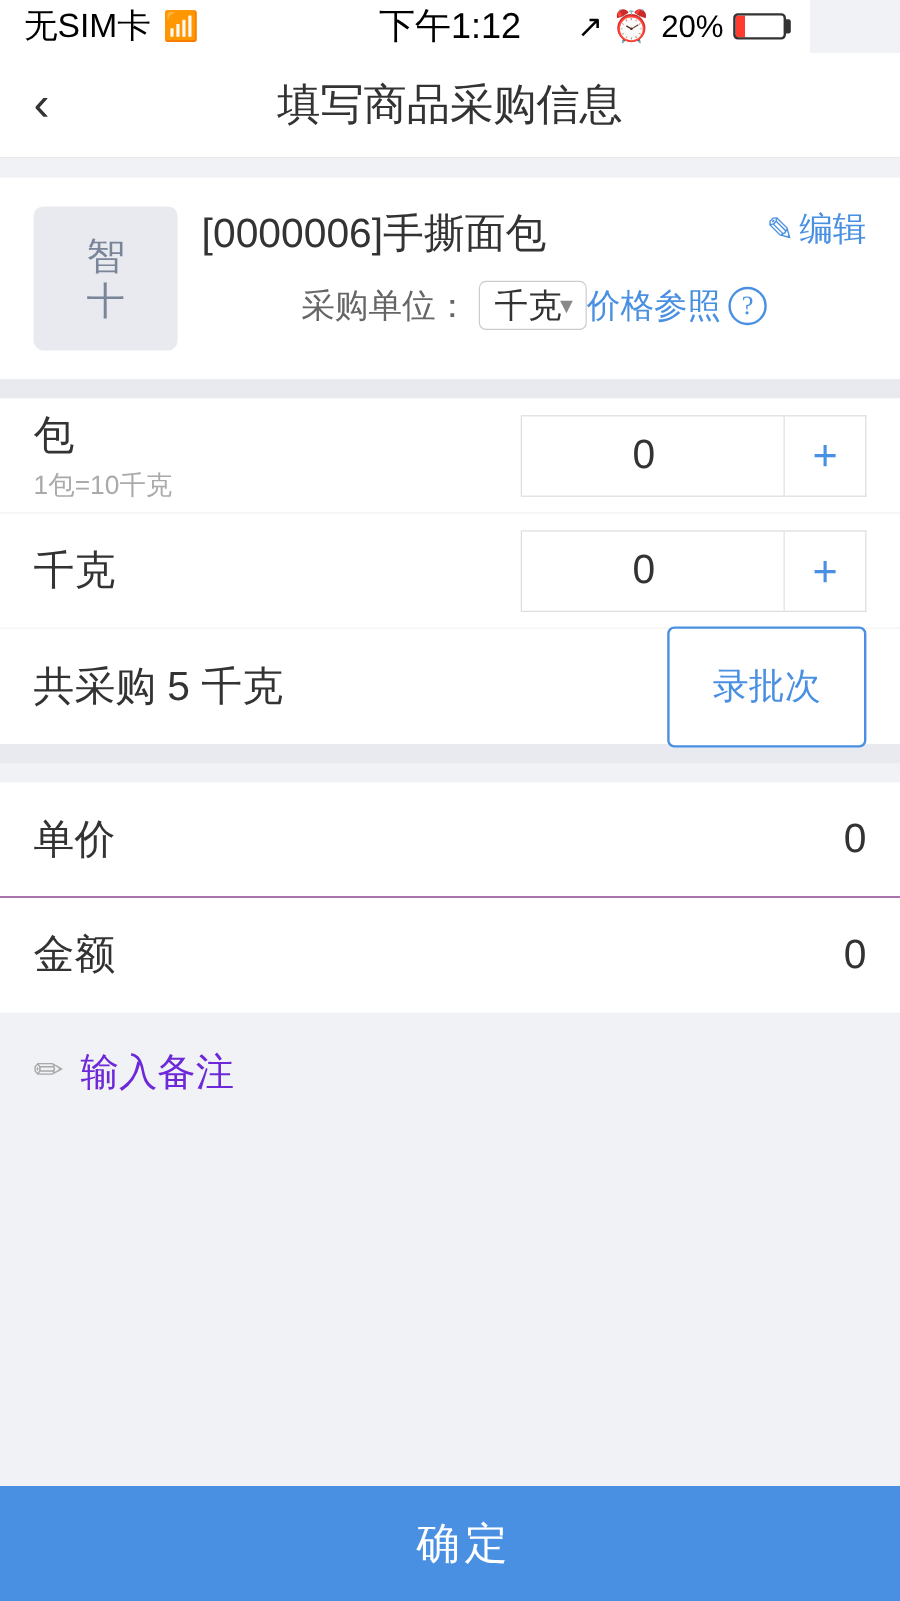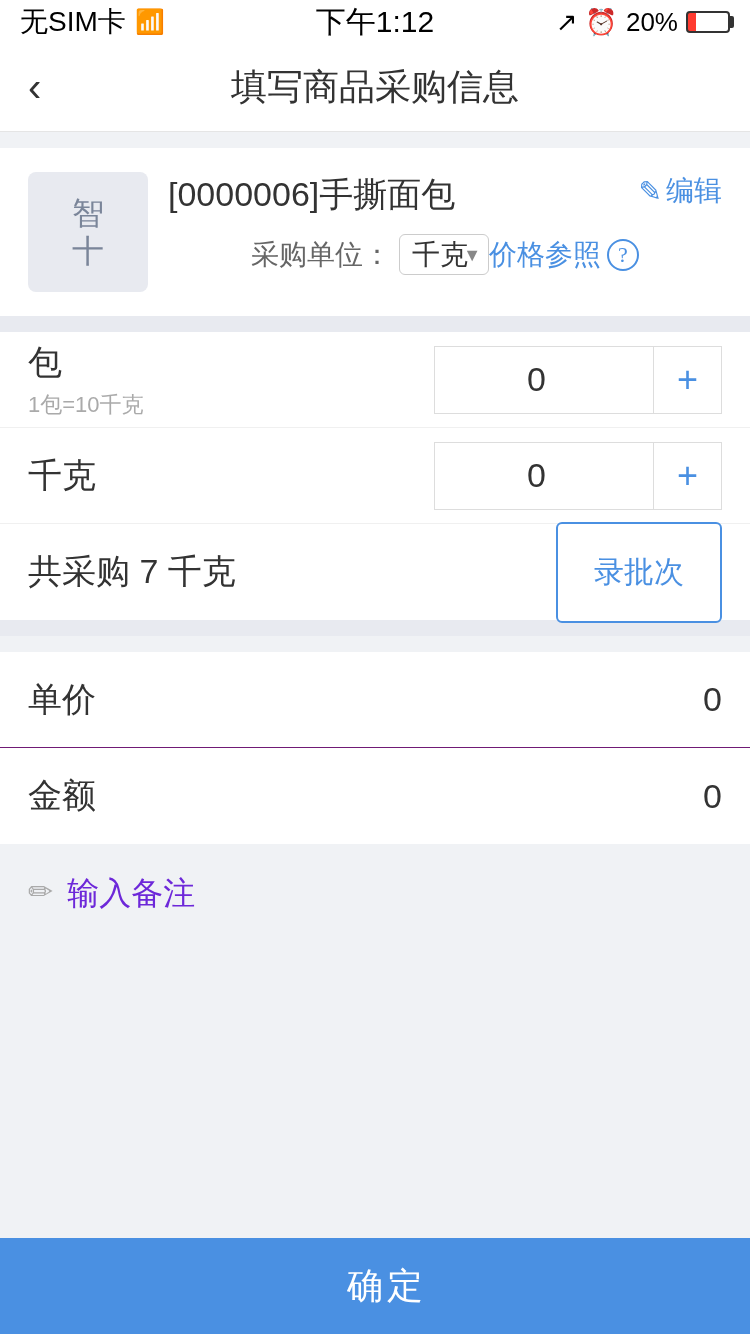--- a/index.html
+++ b/index.html
@@ -7,21 +7,21 @@
     body {
       width: 750px;
       min-height: 1334px;
       font-family: -apple-system, "PingFang SC", "Helvetica Neue", Arial, sans-serif;
       background: #f0f2f5;
       font-size: 32px;
     }
 
     
     .status-bar {
-      width: 750px;
+      width: 675px;
       height: 44px;
       background: #fff;
       display: flex;
       align-items: center;
       justify-content: space-between;
       padding: 0 20px;
       font-size: 28px;
       font-weight: 500;
     }
     .status-left {
@@ -430,21 +430,21 @@
         <span class="input-label-main">千克</span>
       </div>
       <div class="input-right">
         <input class="qty-input" type="number" value="0" style="">
         <div class="qty-plus">+</div>
       </div>
     </div>
   </div>
 
   <div class="summary-row">
-    <span class="summary-text">共采购 7 千克</span>
+    <span class="summary-text">共采购 5 千克</span>
     <button class="record-btn">录批次</button>
   </div>
 
   <div class="section-divider"></div>
 
   <div class="info-section">
     <div class="info-row">
       <span class="info-label">单价</span>
       <span class="info-value">0</span>
     </div>

